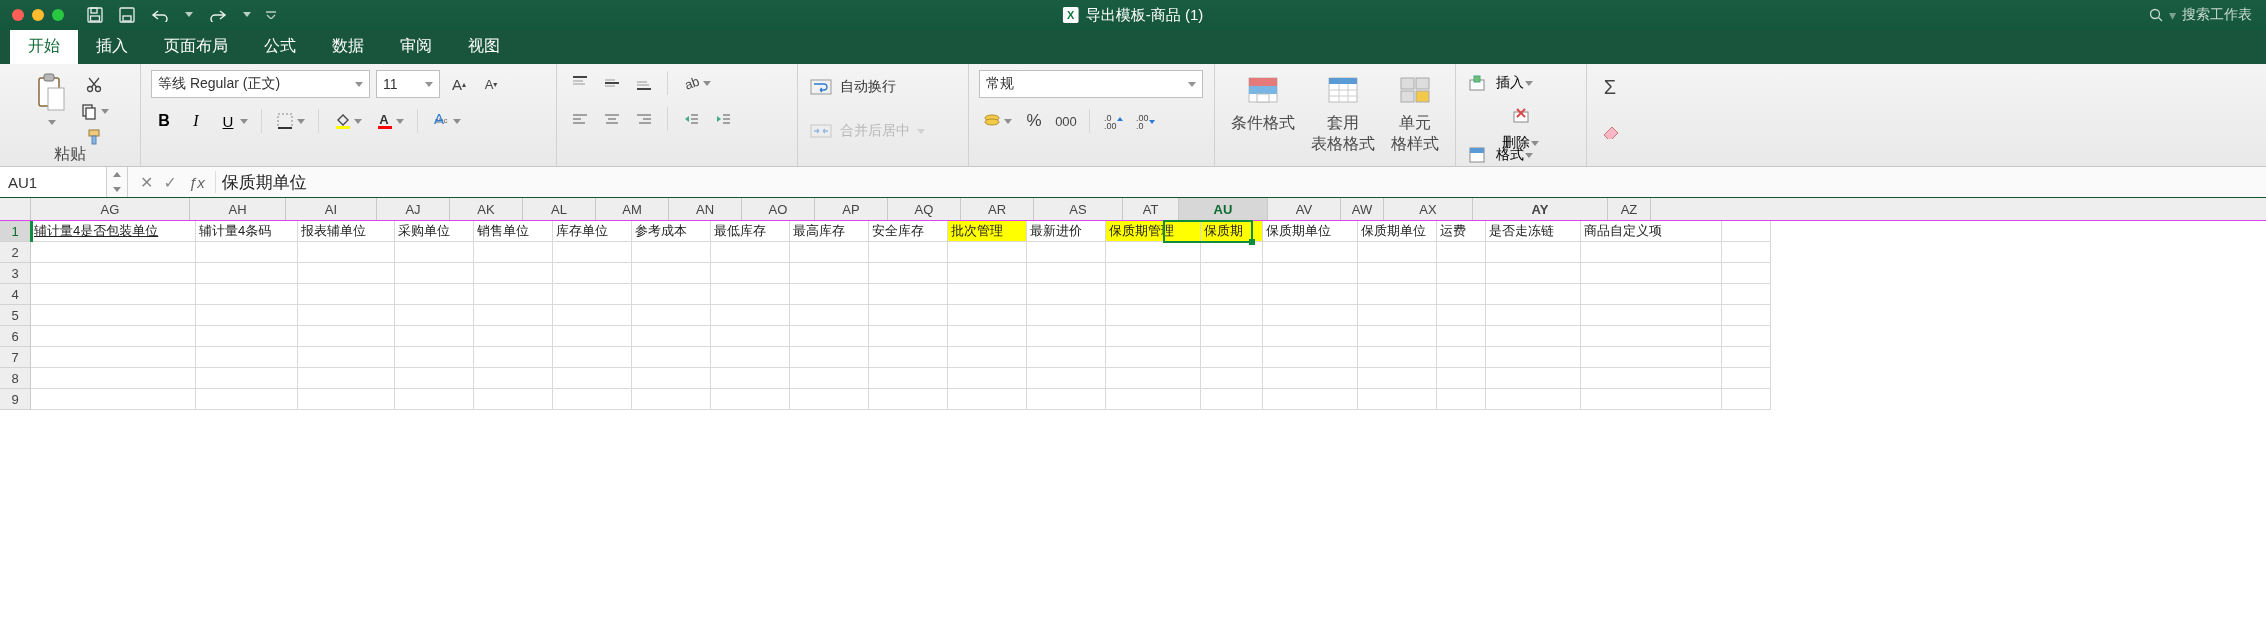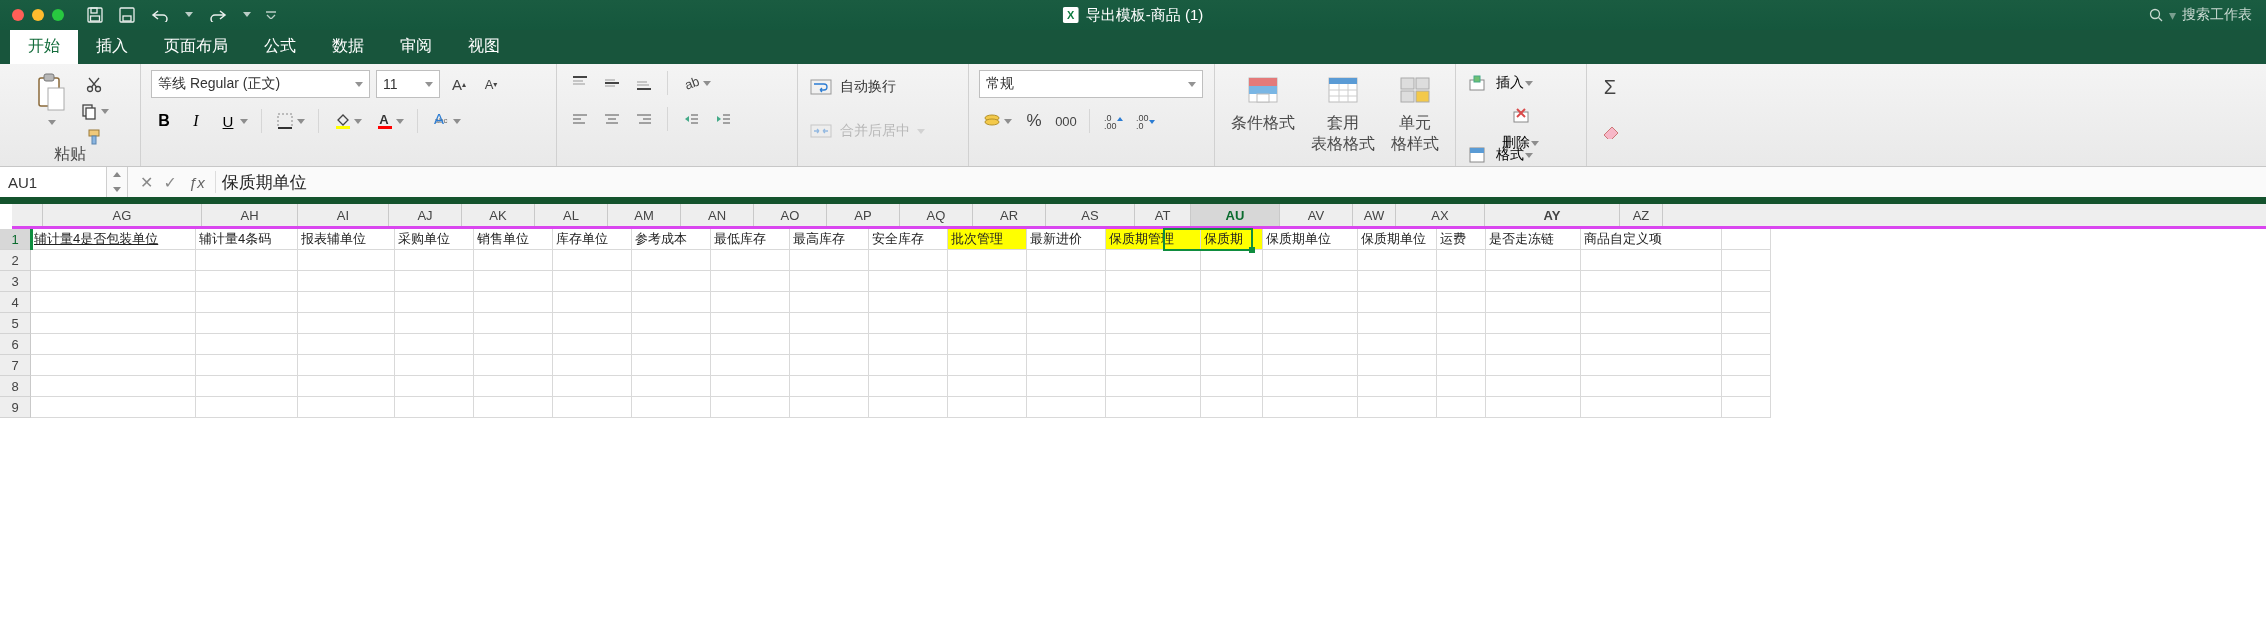--- a/index.html
+++ b/index.html
@@ -26,29 +26,29 @@
   .btn{display:inline-flex;align-items:center;justify-content:center;border-radius:3px;padding:2px;}
   .iconbox{width:22px;height:22px;display:inline-flex;align-items:center;justify-content:center;}
   .dd{width:10px;height:22px;display:inline-flex;align-items:center;justify-content:center;}
   .sep{width:1px;height:24px;background:#d6d6d6;margin:0 4px;}
   .combo{height:26px;background:#fff;border:1px solid #bfbfbf;display:flex;align-items:center;padding:0 6px;font-size:14px;color:#333;}
   .combo .caret{margin-left:auto;}
   .bigbtn{display:flex;flex-direction:column;align-items:center;gap:3px;padding:2px 6px;}
   .bigbtn .ic{width:36px;height:36px;}
   .disabled{opacity:.45;font-family:Liberation Serif, serif;}
   
-  .fbar{height:30px;border-bottom:7px solid #14532d;display:flex;align-items:center;background:#fafafa;}
+  .fbar{height:30px;border-bottom:1px solid #14532d;display:flex;align-items:center;background:#fafafa;}
   .namebox{width:90px;height:30px;border-right:1px solid #cfcfcf;display:flex;align-items:center;padding:0 8px;font-size:15px;color:#333;background:#fff;}
   .spin{width:20px;display:flex;flex-direction:column;border-right:1px solid #cfcfcf;height:30px;}
   .spin div{flex:1;display:flex;align-items:center;justify-content:center;}
   .fx-btns{display:flex;align-items:center;gap:10px;padding:0 12px;color:#8a8a8a;}
   .fx-label{font-style:italic;color:#666;margin-right:10px;font-size:15px;}
   .finput{flex:1;padding:0 6px;font-size:17px;color:#222;}
   
-  .colhdrs{display:flex;height:22px;border-bottom:3px solid #d946ef;background:#eee;margin-left:12px;}
+  .colhdrs{display:flex;height:22px;border-bottom:1px solid #d946ef;background:#eee;}
   .corner{width:30px;background:#eee;border-right:1px solid #c9c9c9;}
   .colh{border-right:1px solid #c9c9c9;display:flex;align-items:center;justify-content:center;font-size:13px;color:#444;background:#eee;}
   .colh.sel{background:#d7d7d7;color:#0a6b2e;font-weight:600;}
   
   .gridwrap{position:relative;}
   .row{display:flex;height:21px;}
   .rowh{width:30px;border-right:1px solid #c9c9c9;border-bottom:1px solid #d3d3d3;background:#eee;display:flex;align-items:center;justify-content:center;font-size:13px;color:#444;}
   .rowh.sel{background:#d7d7d7;color:#0a6b2e;}
   .cell{border-right:1px solid #d9d9d9;border-bottom:1px solid #d9d9d9;background:#fff;font-size:13px;color:#222;display:flex;align-items:center;padding:0 3px;white-space:nowrap;overflow:hidden;}
   .cell.hl{background:#ffff00;}

